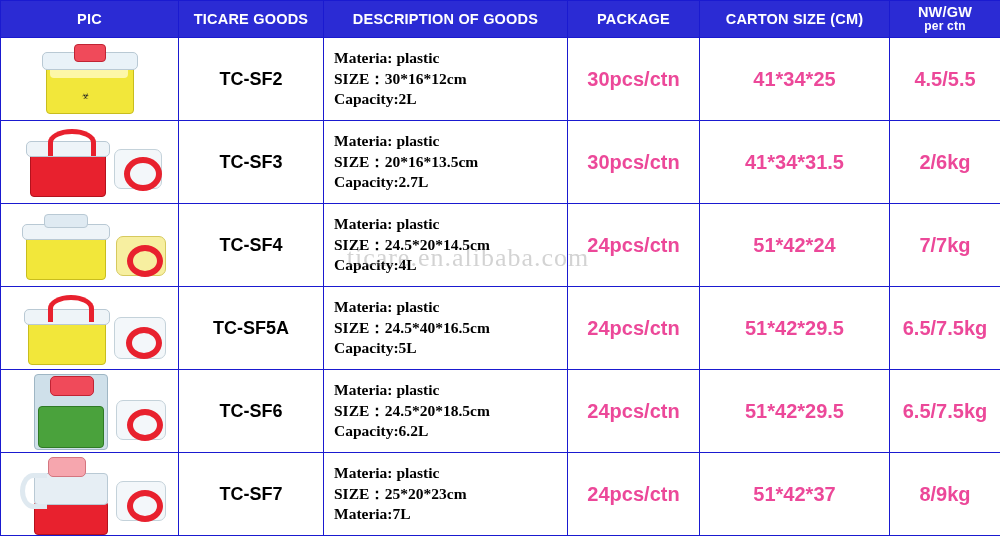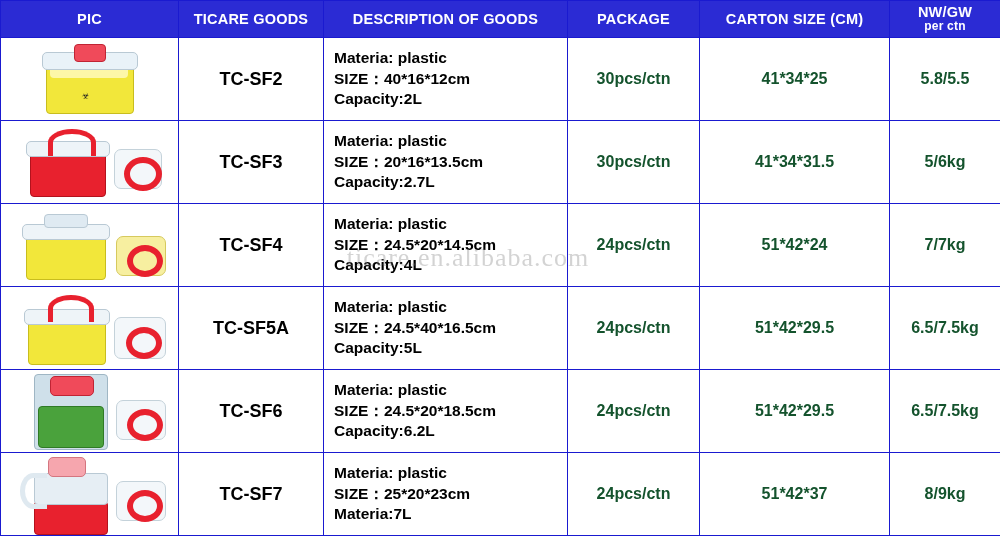--- a/index.html
+++ b/index.html
@@ -66,25 +66,25 @@
     font-size: 15.5px;
     font-weight: bold;
     color: #000;
     padding-left: 10px;
     line-height: 1.32;
   }
   td.pack-cell,
   td.carton-cell,
   td.nw-cell {
     text-align: center;
-    font-size: 16px;
-    font-weight: bold;
-    color: #14532d;
-  }
-  .desc-line { display: block; white-space: nowrap; }
+    font-size: 20px;
+    font-weight: bold;
+    color: #ec4899;
+  }
+  .desc-line { display: block; white-space: nowrap; font-family: Liberation Serif, serif; }
 
   
   .prod {
     position: relative;
     width: 172px;
     height: 78px;
     margin: 0 auto;
   }
   .box {
     position: absolute;
@@ -164,26 +164,26 @@
           <div class="box" style="left:42px;top:22px;width:86px;height:50px;background:#f2e73a;border:1px solid #c8bd1e;"></div>
           <div class="box" style="left:46px;top:26px;width:78px;height:12px;background:#fdf7a8;"></div>
           <div class="lid" style="left:38px;top:12px;width:94px;height:16px;background:#e9f2f8;border:1px solid #b9c9d4;"></div>
           <div class="box" style="left:70px;top:4px;width:30px;height:16px;background:#f04a5a;border:1px solid #c02434;"></div>
           <div class="biohaz" style="left:78px;top:52px;">☣</div>
         </div>
       </td>
       <td class="code-cell">TC-SF2</td>
       <td class="desc-cell">
         <span class="desc-line">Materia: plastic</span>
-        <span class="desc-line">SIZE：40*16*12cm</span>
+        <span class="desc-line">SIZE：30*16*12cm</span>
         <span class="desc-line">Capacity:2L</span>
       </td>
       <td class="pack-cell">30pcs/ctn</td>
       <td class="carton-cell">41*34*25</td>
-      <td class="nw-cell">5.8/5.5</td>
+      <td class="nw-cell">4.5/5.5</td>
     </tr>
 
     <tr>
       <td class="pic-cell">
         <div class="prod">
           <div class="box" style="left:26px;top:28px;width:74px;height:44px;background:#e8212e;border:1px solid #b3121d;"></div>
           <div class="lid" style="left:22px;top:18px;width:82px;height:14px;background:#eef4f8;border:1px solid #b9c9d4;"></div>
           <div class="handle" style="left:44px;top:6px;width:38px;height:22px;border-width:5px;border-color:#e8212e;border-radius:50% 50% 0 0;border-bottom:none;"></div>
           <div class="sidecap" style="left:110px;top:26px;width:46px;height:38px;background:#f3f7fa;border:1px solid #c4d2da;">
             <div class="ring" style="left:9px;top:7px;width:26px;height:22px;border-width:6px;border-color:#e8212e;"></div>
@@ -191,21 +191,21 @@
         </div>
       </td>
       <td class="code-cell">TC-SF3</td>
       <td class="desc-cell">
         <span class="desc-line">Materia: plastic</span>
         <span class="desc-line">SIZE：20*16*13.5cm</span>
         <span class="desc-line">Capacity:2.7L</span>
       </td>
       <td class="pack-cell">30pcs/ctn</td>
       <td class="carton-cell">41*34*31.5</td>
-      <td class="nw-cell">5/6kg</td>
+      <td class="nw-cell">2/6kg</td>
     </tr>
 
     <tr>
       <td class="pic-cell">
         <div class="prod">
           <div class="box" style="left:22px;top:30px;width:78px;height:42px;background:#f2e73a;border:1px solid #c8bd1e;"></div>
           <div class="lid" style="left:18px;top:18px;width:86px;height:14px;background:#eef4f8;border:1px solid #b9c9d4;"></div>
           <div class="box" style="left:40px;top:8px;width:42px;height:12px;background:#dfeaf2;border:1px solid #b9c9d4;"></div>
           <div class="sidecap" style="left:112px;top:30px;width:48px;height:38px;background:#f7efa0;border:1px solid #d6c95e;">
             <div class="ring" style="left:10px;top:8px;width:24px;height:20px;border-width:6px;border-color:#e8212e;"></div>

